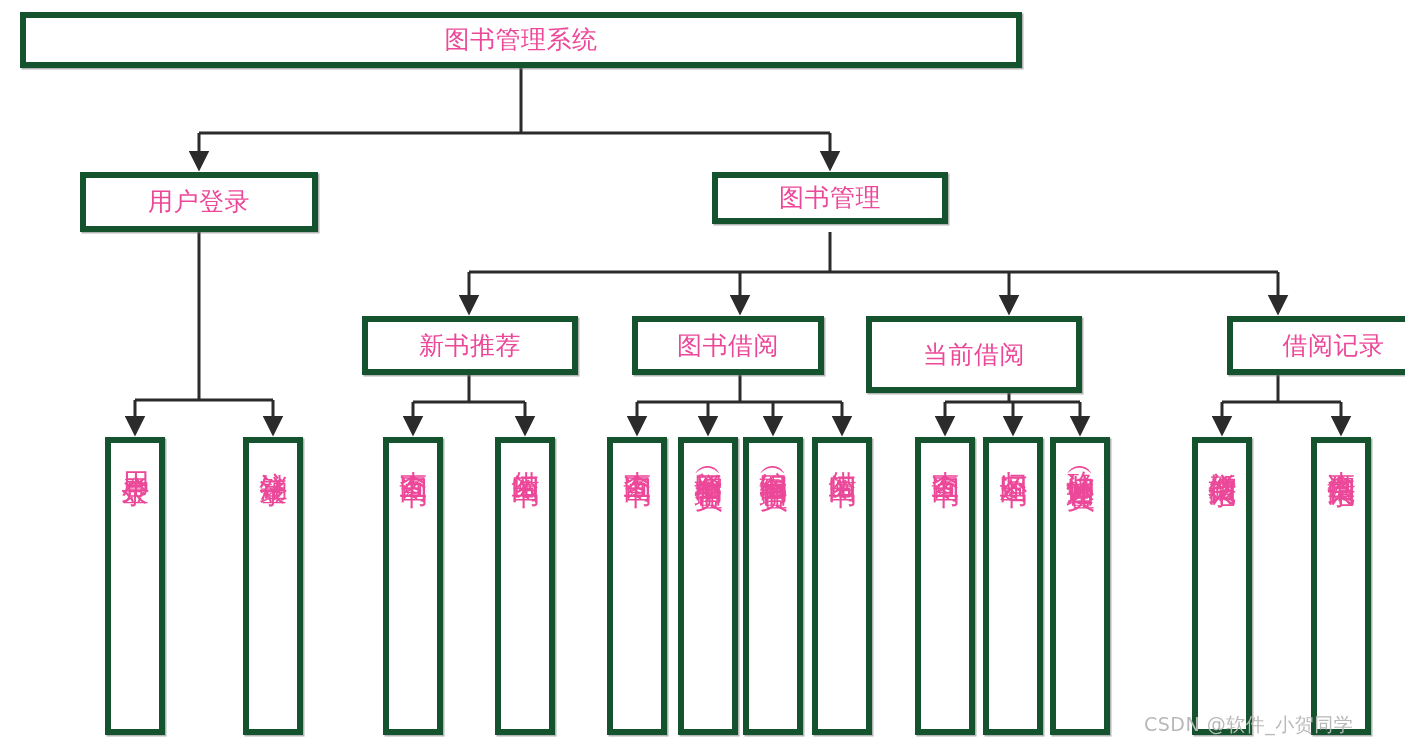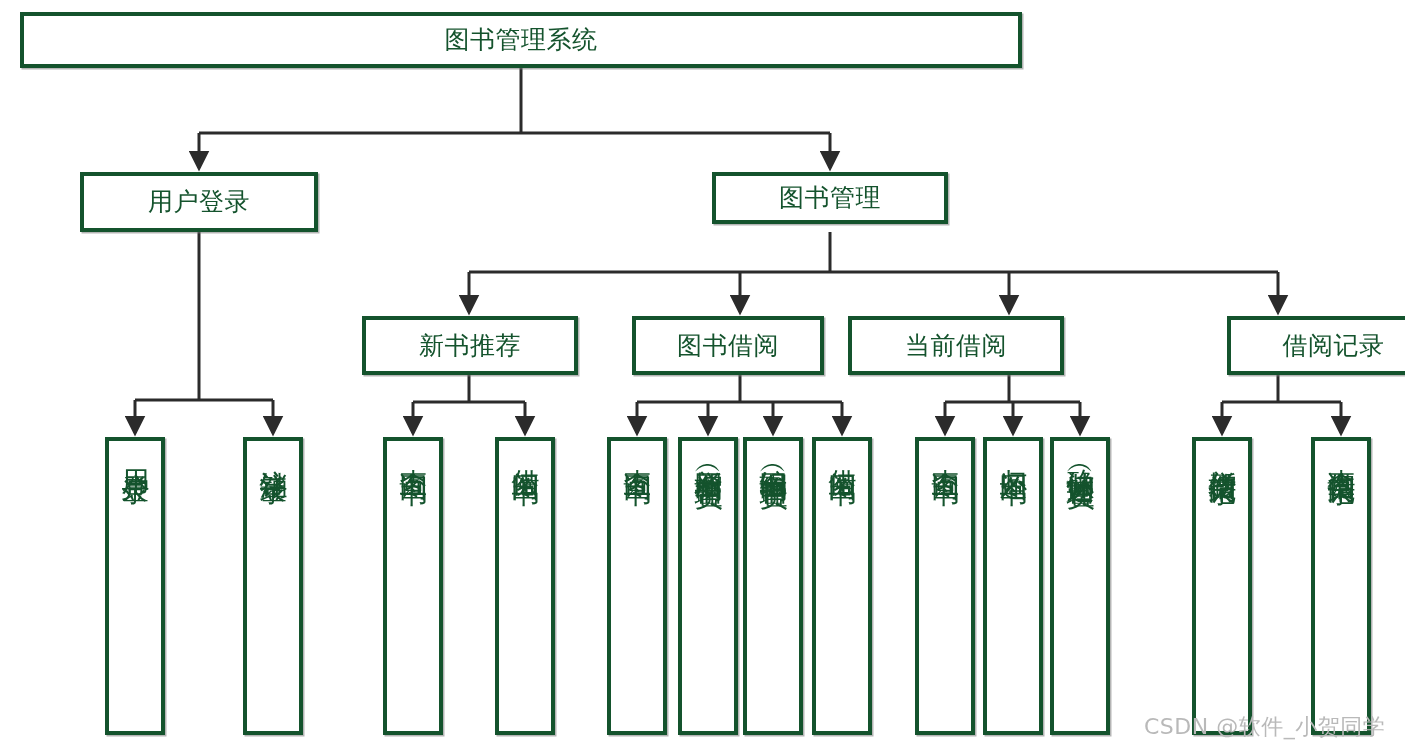--- a/index.html
+++ b/index.html
@@ -23,26 +23,26 @@
     left: 0;
     top: 0;
     width: 1405px;
     height: 747px;
     pointer-events: none;
   }
   .node {
     position: absolute;
     box-sizing: border-box;
     background: #ffffff;
-    border: 4px solid #14532d;
+    border: 6px solid #14532d;
     box-shadow: 1.5px 1.5px 0 0 rgba(120,120,120,0.55);
     display: flex;
     align-items: center;
     justify-content: center;
-    color: #14532d;
+    color: #ec4899;
   }
   .node-label {
     display: block;
     text-align: center;
     line-height: 1.12;
     white-space: pre-line;
   }
   
   .node.horiz .node-label {
     font-size: 25px;
@@ -65,21 +65,21 @@
     letter-spacing: 3px;
     height: auto;
   }
   .node.vert.tall .node-label {
     letter-spacing: 2px;
   }
   #watermark {
     position: absolute;
     left: 1144px;
     top: 712px;
-    font-size: 22px;
+    font-size: 19px;
     color: #b9b9b9;
     letter-spacing: 0.5px;
     white-space: nowrap;
     user-select: none;
   }
 </style>
 </head>
 <body>
 
 <div id="diagram-root">
@@ -144,21 +144,21 @@
   <div class="node horiz" style="left:712px; top:172px; width:236px; height:52px;">
     <span class="node-label">图书管理</span>
   </div>
 
   <div class="node horiz" style="left:362px; top:316px; width:216px; height:59px;justify-content:center;">
     <span class="node-label">新书推荐</span>
   </div>
   <div class="node horiz" style="left:632px; top:316px; width:192px; height:59px;">
     <span class="node-label">图书借阅</span>
   </div>
-  <div class="node horiz" style="left:848px; top:316px; width:216px; height:59px;justify-content:center;">
+  <div class="node horiz" style="left:866px; top:316px; width:216px; height:77px;justify-content:center;">
     <span class="node-label">当前借阅</span>
   </div>
   <div class="node horiz" style="left:1227px; top:316px; width:213px; height:59px;">
     <span class="node-label">借阅记录</span>
   </div>
 
   <div class="node vert" style="left:105px; top:437px; width:60px; height:298px;">
     <span class="node-label">用户登录</span>
   </div>
   <div class="node vert" style="left:243px; top:437px; width:60px; height:298px;">

